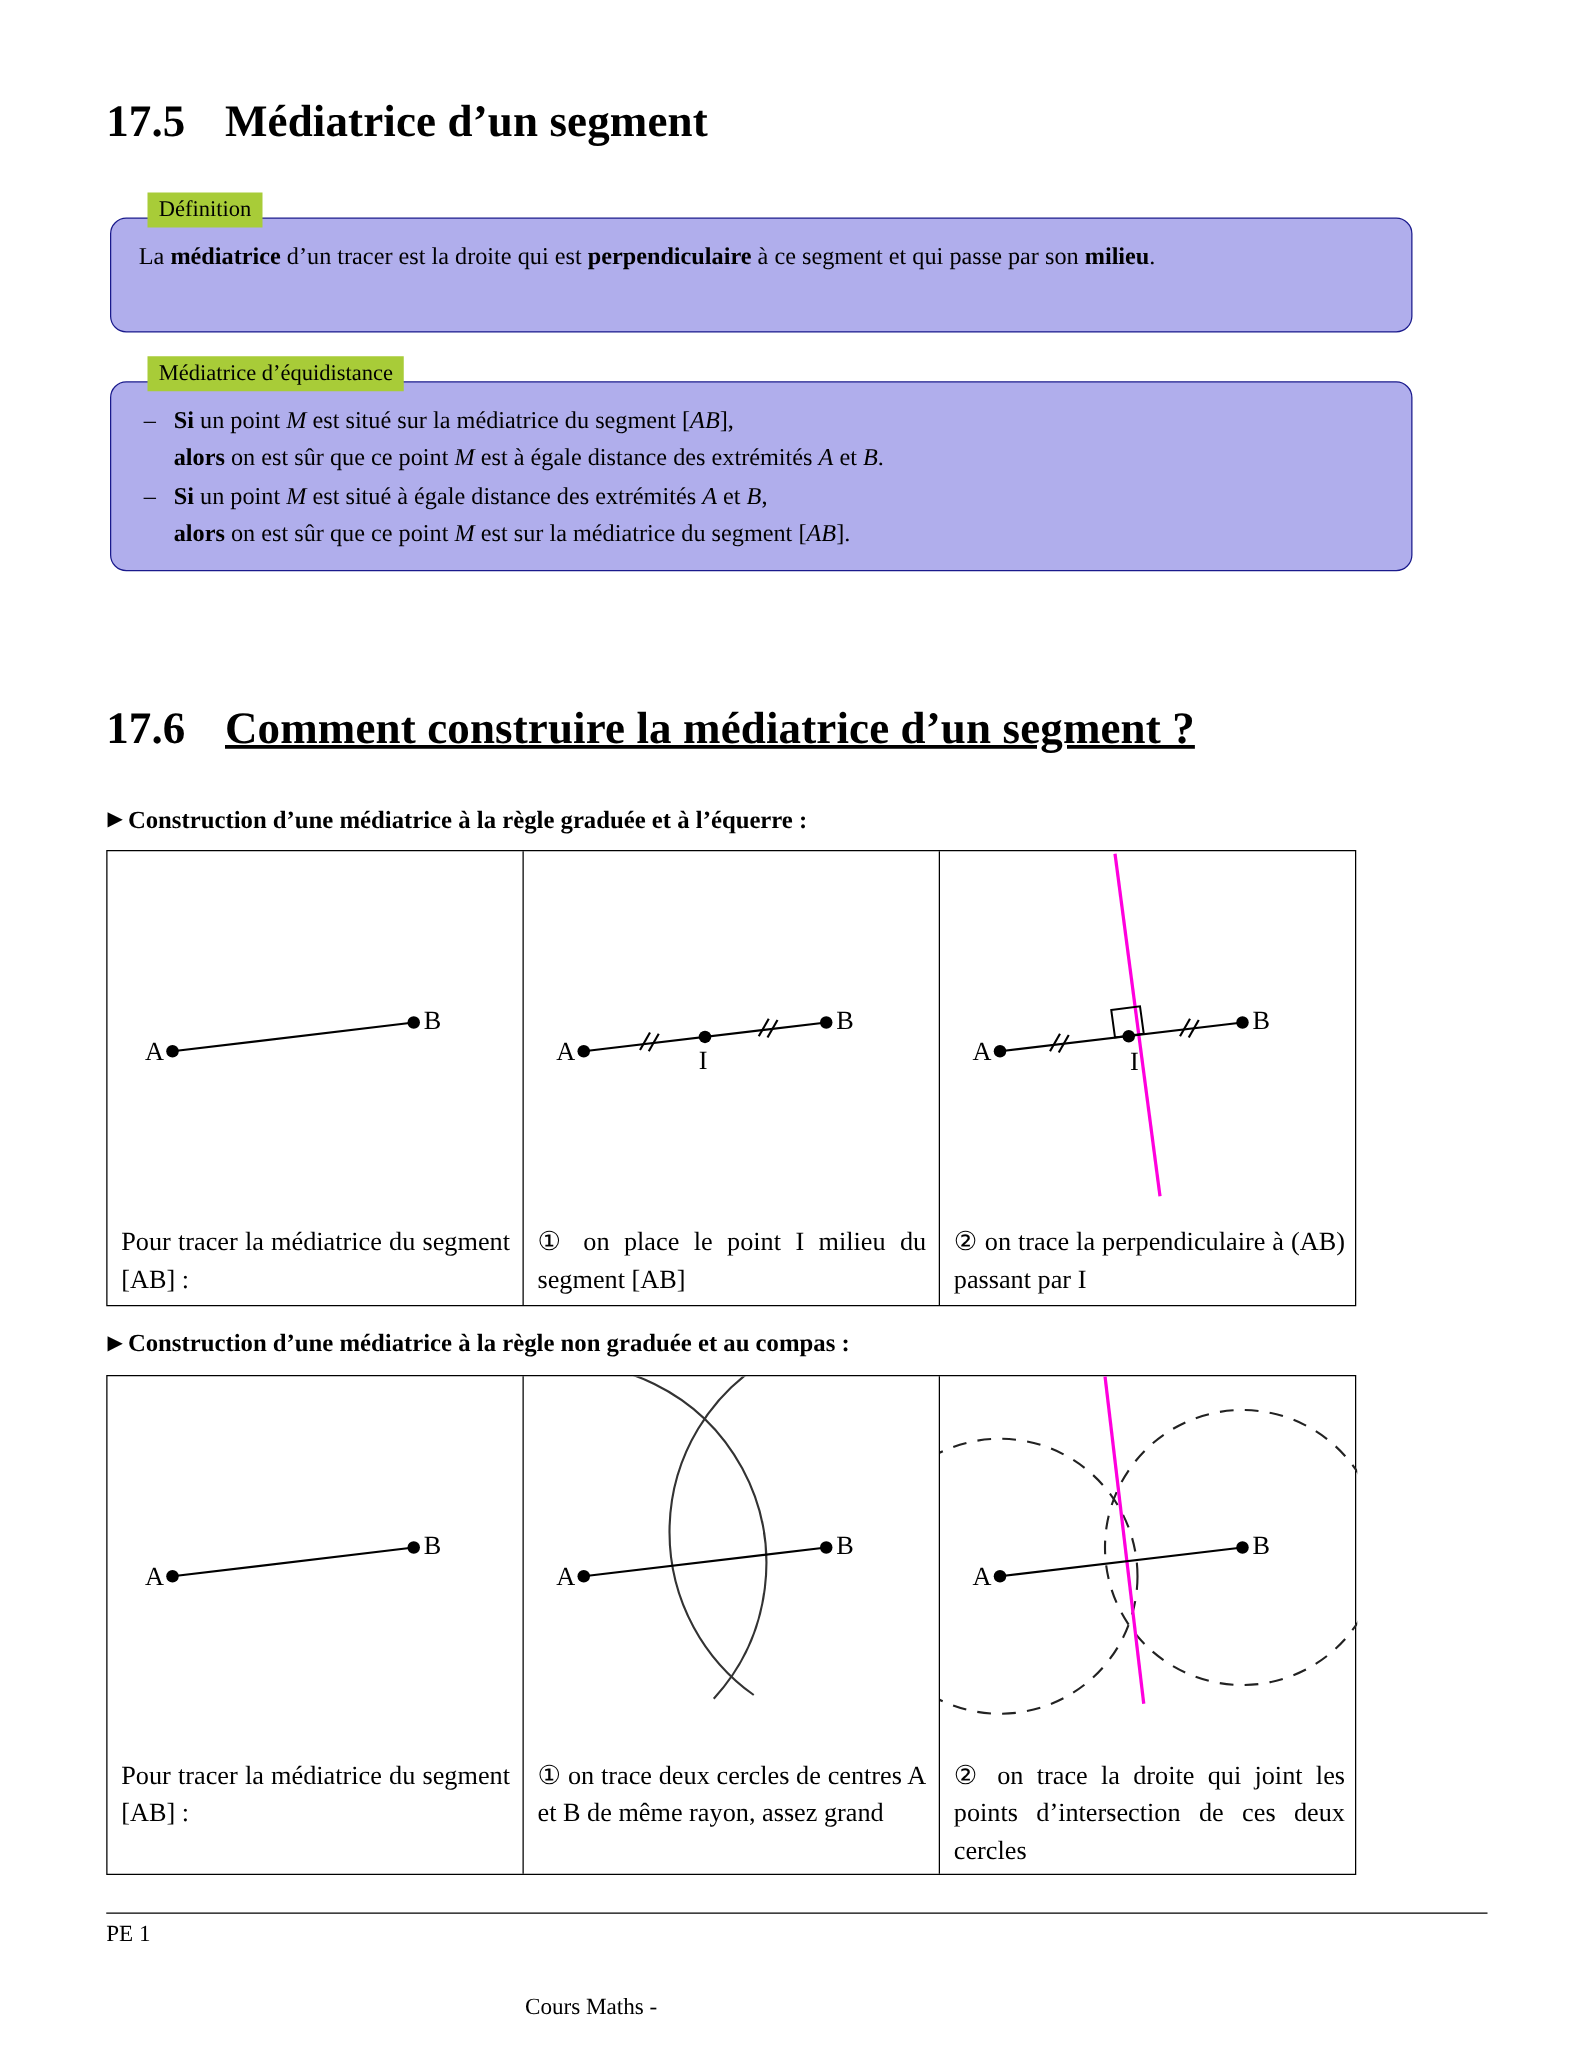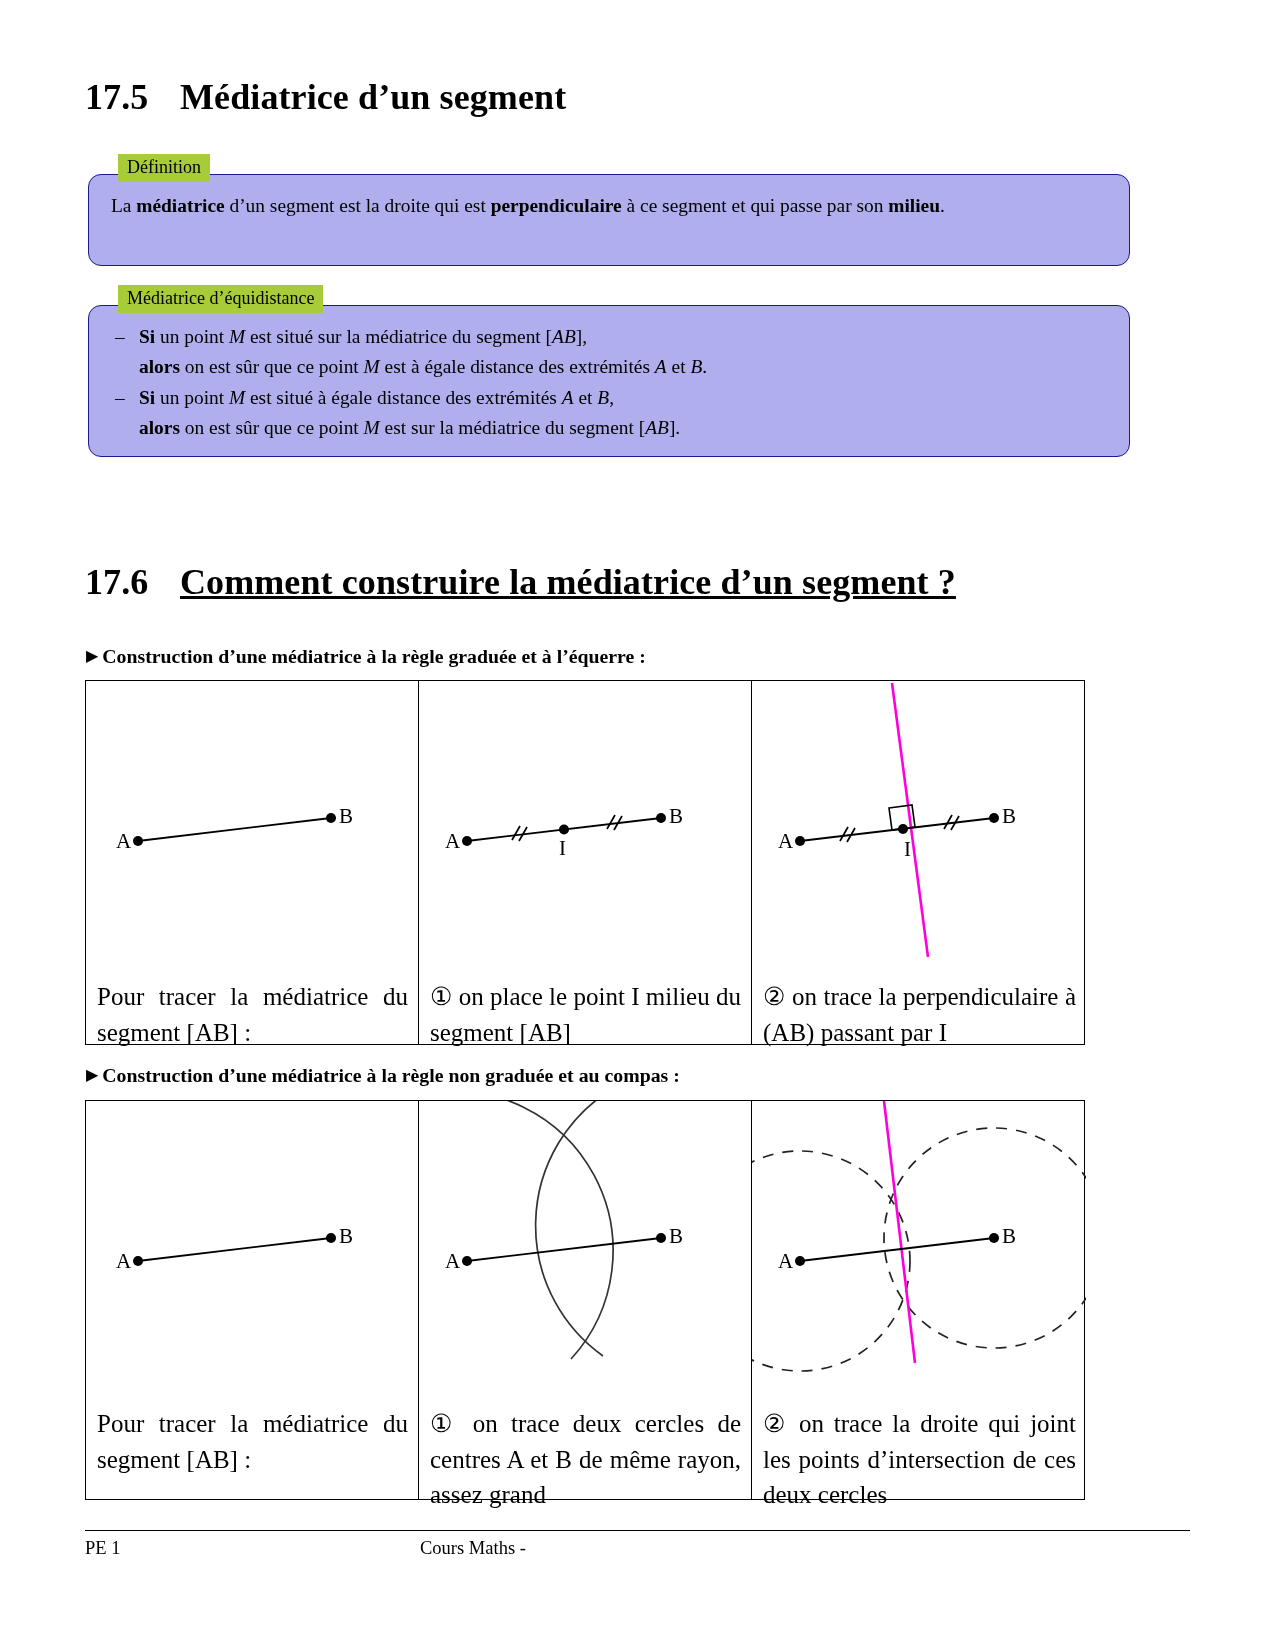--- a/index.html
+++ b/index.html
@@ -115,21 +115,21 @@
     display: flex;
     flex-direction: column;
     position: relative;
   }
   .figcol:last-child { border-right: none; }
   .figcell {
     position: relative;
     overflow: hidden;
   }
   .capcell {
-    font-size: 25px;
+    font-size: 21px;
     line-height: 1.42;
     padding: 8px 10px 8px 11px;
     text-align: justify;
     text-justify: inter-word;
     box-sizing: border-box;
   }
   svg { display: block; }
 
   
   .footer-rule {
@@ -148,21 +148,21 @@
 
 <div class="page">
 
   <div class="section-heading" style="left:85px; top:76px;">
     <span class="num">17.5</span><span>Médiatrice d’un segment</span>
   </div>
 
   <div class="callout-title" style="left:118px; top:154px;">Définition</div>
   <div class="callout" style="left:88px; top:174px; width:1042px; height:92px;">
     <div class="callout-body just">
-      <span>La </span><b>médiatrice</b><span> d’un segment est la droite qui est </span><b>perpendiculaire</b><span> à ce segment et qui passe par son </span><b>milieu</b><span>.</span>
+      <span>La </span><b>médiatrice</b><span> d’un tracer est la droite qui est </span><b>perpendiculaire</b><span> à ce segment et qui passe par son </span><b>milieu</b><span>.</span>
     </div>
   </div>
 
   <div class="callout-title" style="left:118px; top:285px;">Médiatrice d’équidistance</div>
   <div class="callout" style="left:88px; top:305px; width:1042px; height:152px;">
     <ul class="prop-list" style="padding:16px 22px 10px 24px;">
       <li>
         <span><b>Si</b><span class="itx"> un point <i>M</i> est situé sur la médiatrice du segment [<i>AB</i>],</span></span>
         <span class="prop-sub"><b>alors</b><span class="itx"> on est sûr que ce point <i>M</i> est à égale distance des extrémités <i>A</i> et <i>B</i>.</span></span>
       </li>
@@ -300,15 +300,15 @@
           <text x="26" y="167" font-family="Liberation Serif, serif" font-size="21" fill="#000">A</text>
           <text x="250" y="142" font-family="Liberation Serif, serif" font-size="21" fill="#000">B</text>
         </svg>
       </div>
       <div class="capcell" style="height:101px;">② on trace la droite qui joint les points d’intersection de ces deux cercles</div>
     </div>
   </div>
 
   <div class="footer-rule" style="top:1530px;"></div>
   <div class="footer-text" style="left:85px; top:1538px;">PE 1</div>
-  <div class="footer-text" style="left:420px; top:1538px;">Cours Maths -</div>
+  <div class="footer-text" style="left:420px; top:1596px;">Cours Maths -</div>
 
 </div>
 
 </body></html>

